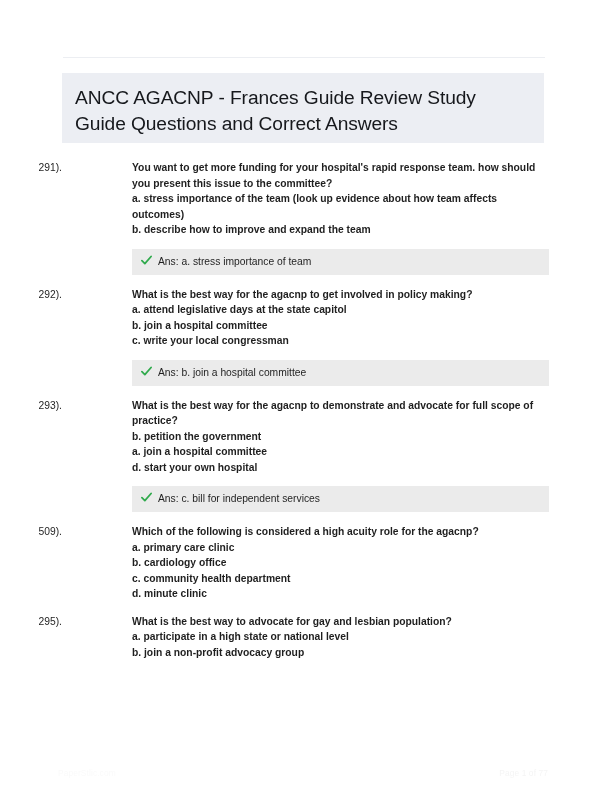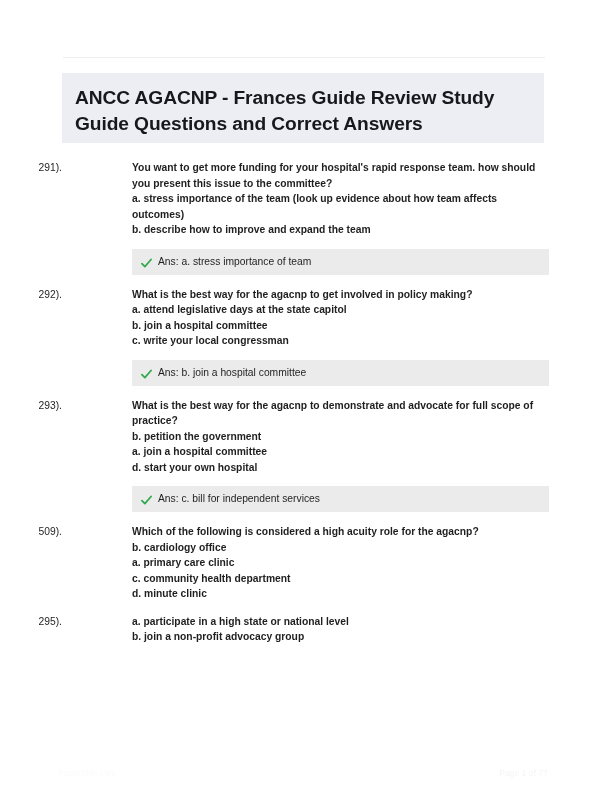--- a/index.html
+++ b/index.html
@@ -35,21 +35,21 @@
     top: 73px;
     width: 482px;
     height: 70px;
     background: #eceef3;
     box-sizing: border-box;
     padding: 12px 14px 0 13px;
   }
   .doc-title {
     font-size: 19.2px;
     line-height: 26px;
-    font-weight: 700;
+    font-weight: 400;
     color: #16181c;
     letter-spacing: -0.1px;
     margin: 0;
   }
   .content {
     position: absolute;
     left: 0;
     top: 160px;
     width: 606px;
   }
@@ -86,21 +86,21 @@
     margin: 0;
   }
   .ans-box {
     margin-top: 11px;
     margin-left: 40px;
     width: 417px;
     background: #ebebeb;
     box-sizing: border-box;
     padding: 6px 10px 6px 9px;
     display: flex;
-    align-items: flex-end;
+    align-items: flex-start;
     gap: 6px;
   }
   .check-icon {
     display: inline-block;
     width: 11px;
     height: 11px;
     flex: 0 0 auto;
     position: relative;
     top: 0px;
   }
@@ -197,30 +197,31 @@
             </svg>
         </span>
         <span class="ans-text">Ans: c. bill for independent services</span>
       </div>
     </div>
 
     <div class="qblock">
       <div class="qnum">509).</div>
       <div class="qbody">
         <p class="qtext">Which of the following is considered a high acuity role for the agacnp?</p>
+        <p class="choice">a. primary care clinic</p>
         <p class="choice">b. cardiology office</p>
-        <p class="choice">a. primary care clinic</p>
         <p class="choice">c. community health department</p>
         <p class="choice">d. minute clinic</p>
       </div>
     </div>
 
     <div class="qblock">
       <div class="qnum">295).</div>
       <div class="qbody">
+        <p class="qtext">What is the best way to advocate for gay and lesbian population?</p>
         <p class="choice">a. participate in a high state or national level</p>
         <p class="choice">b. join a non-profit advocacy group</p>
       </div>
     </div>
 
   </div>
 
   <div class="footer">
     <span class="footer-left">PaperStlic.com</span>
     <span class="footer-right">Page 1 of 77</span>

